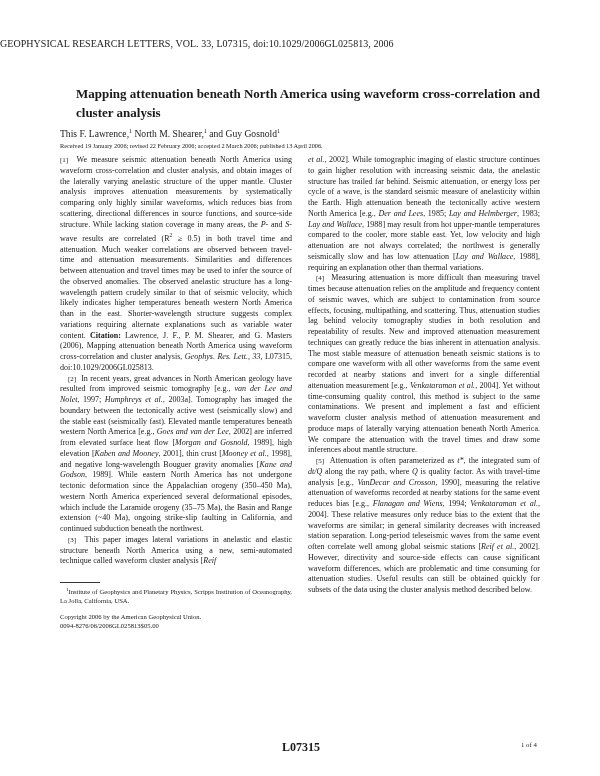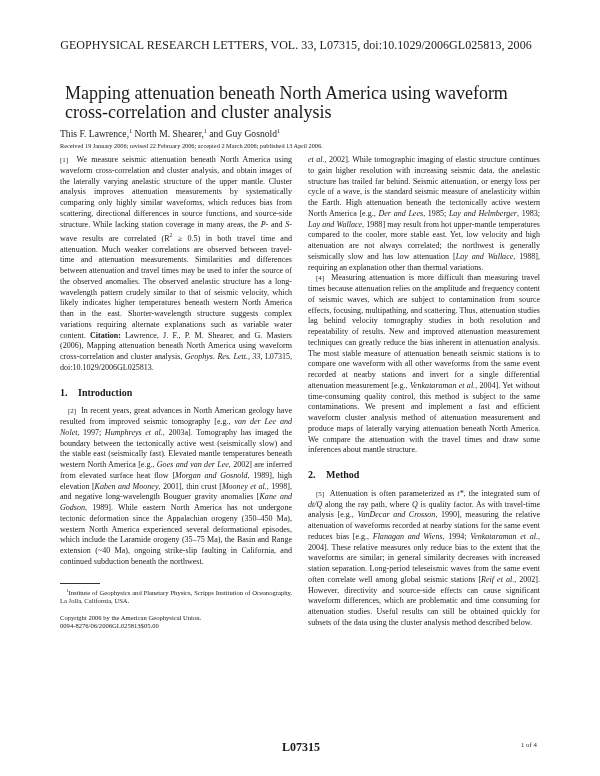--- a/index.html
+++ b/index.html
@@ -1,21 +1,21 @@
 <!DOCTYPE html>
 <html><head>
 <meta charset="utf-8">
 <style>
   html, body { margin: 0; padding: 0; background: #ffffff; }
   body { width: 600px; height: 776px; position: relative; overflow: hidden;
          font-family: "Liberation Serif", "DejaVu Serif", serif; color: #1a1a1a; }
-  .running-head { position: absolute; top: 38px; left: 0; width: 592px; text-align: center;
-                  font-size: 12px; letter-spacing: 0.05px; }
-  .title { position: absolute; top: 84px; left: 65px; width: 480px;
-           font-size: 18px; font-weight: normal; line-height: 19px; }
+  .running-head { position: absolute; top: 38px; left: 0; width: 592px; 
+                  font-size: 10px; letter-spacing: 0.05px; }
+  .title { position: absolute; top: 84px; left: 76px; width: 480px;
+           font-size: 13px; font-weight: bold; line-height: 19px; }
   .authors { position: absolute; top: 128px; left: 60px; font-size: 9.6px; }
   .authors sup { font-size: 6px; }
   .received { position: absolute; top: 142px; left: 60px; font-size: 6.3px; }
   .col { position: absolute; top: 155px; width: 232px; font-size: 8.05px; line-height: 10.75px;
          text-align: justify; }
   .col-left { left: 60px; }
   .col-right { left: 308px; }
   .col p { margin: 0; text-indent: 8px; }
   .col p.noindent { text-indent: 0; }
   .para-num { font-size: 7px; }
@@ -42,29 +42,30 @@
 </div>
 
 <div class="received">Received 19 January 2006; revised 22 February 2006; accepted 2 March 2006; published 13 April 2006.</div>
 
 <div class="col col-left">
   <p class="noindent">
     <span class="para-num">[1]</span>&nbsp;
     <span>We measure seismic attenuation beneath North America using waveform cross-correlation and cluster analysis, and obtain images of the laterally varying anelastic structure of the upper mantle. Cluster analysis improves attenuation measurements by systematically comparing only highly similar waveforms, which reduces bias from scattering, directional differences in source functions, and source-side structure. While lacking station coverage in many areas, the </span><i>P</i><span>- and </span><i>S</i><span>-wave results are correlated (R</span><sup style="font-size:5.5px">2</sup><span> ≥ 0.5) in both travel time and attenuation. Much weaker correlations are observed between travel-time and attenuation measurements. Similarities and differences between attenuation and travel times may be used to infer the source of the observed anomalies. The observed anelastic structure has a long-wavelength pattern crudely similar to that of seismic velocity, which likely indicates higher temperatures beneath western North America than in the east. Shorter-wavelength structure suggests complex variations requiring alternate explanations such as variable water content. </span><b>Citation:</b><span> Lawrence, J. F., P. M. Shearer, and G. Masters (2006), Mapping attenuation beneath North America using waveform cross-correlation and cluster analysis, </span><i>Geophys. Res. Lett., 33,</i><span> L07315, doi:10.1029/2006GL025813.</span>
   </p>
 
-  <div class="section-head">
-    <span class="num">1.</span><span>Introduction</span>
-  </div>
 
   <p>
     <span class="para-num">[2]</span>&nbsp;
     <span>In recent years, great advances in North American geology have resulted from improved seismic tomography [e.g., </span><i>van der Lee and Nolet</i><span>, 1997; </span><i>Humphreys et al.</i><span>, 2003a]. Tomography has imaged the boundary between the tectonically active west (seismically slow) and the stable east (seismically fast). Elevated mantle temperatures beneath western North America [e.g., </span><i>Goes and van der Lee</i><span>, 2002] are inferred from elevated surface heat flow [</span><i>Morgan and Gosnold</i><span>, 1989], high elevation [</span><i>Kaben and Mooney</i><span>, 2001], thin crust [</span><i>Mooney et al.</i><span>, 1998], and negative long-wavelength Bouguer gravity anomalies [</span><i>Kane and Godson</i><span>, 1989]. While eastern North America has not undergone tectonic deformation since the Appalachian orogeny (350–450 Ma), western North America experienced several deformational episodes, which include the Laramide orogeny (35–75 Ma), the Basin and Range extension (~40 Ma), ongoing strike-slip faulting in California, and continued subduction beneath the northwest.</span>
   </p>
 
+  <p>
+    <span class="para-num">[3]</span>&nbsp;
+    <span>This paper images lateral variations in anelastic and elastic structure beneath North America using a new, semi-automated technique called waveform cluster analysis [</span><i>Reif</i>
+  </p>
 
   <div class="footnote-rule"></div>
   <div class="footnote">
     <sup style="font-size:5px">1</sup><span>Institute of Geophysics and Planetary Physics, Scripps Institution of Oceanography, La Jolla, California, USA.</span>
   </div>
   <div class="copyright">
     <div>Copyright 2006 by the American Geophysical Union.</div>
     <div>0094-8276/06/2006GL025813$05.00</div>
   </div>
 </div>
@@ -72,23 +73,20 @@
 <div class="col col-right">
   <p class="noindent">
     <i>et al.</i><span>, 2002]. While tomographic imaging of elastic structure continues to gain higher resolution with increasing seismic data, the anelastic structure has trailed far behind. Seismic attenuation, or energy loss per cycle of a wave, is the standard seismic measure of anelasticity within the Earth. High attenuation beneath the tectonically active western North America [e.g., </span><i>Der and Lees</i><span>, 1985; </span><i>Lay and Helmberger</i><span>, 1983; </span><i>Lay and Wallace</i><span>, 1988] may result from hot upper-mantle temperatures compared to the cooler, more stable east. Yet, low velocity and high attenuation are not always correlated; the northwest is generally seismically slow and has low attenuation [</span><i>Lay and Wallace</i><span>, 1988], requiring an explanation other than thermal variations.</span>
   </p>
 
   <p>
     <span class="para-num">[4]</span>&nbsp;
     <span>Measuring attenuation is more difficult than measuring travel times because attenuation relies on the amplitude and frequency content of seismic waves, which are subject to contamination from source effects, focusing, multipathing, and scattering. Thus, attenuation studies lag behind velocity tomography studies in both resolution and repeatability of results. New and improved attenuation measurement techniques can greatly reduce the bias inherent in attenuation analysis. The most stable measure of attenuation beneath seismic stations is to compare one waveform with all other waveforms from the same event recorded at nearby stations and invert for a single differential attenuation measurement [e.g., </span><i>Venkataraman et al.</i><span>, 2004]. Yet without time-consuming quality control, this method is subject to the same contaminations. We present and implement a fast and efficient waveform cluster analysis method of attenuation measurement and produce maps of laterally varying attenuation beneath North America. We compare the attenuation with the travel times and draw some inferences about mantle structure.</span>
   </p>
 
-  <div class="section-head">
-    <span class="num">2.</span><span>Method</span>
-  </div>
 
   <p>
     <span class="para-num">[5]</span>&nbsp;
     <span>Attenuation is often parameterized as </span><i>t*</i><span>, the integrated sum of </span><i>dt/Q</i><span> along the ray path, where </span><i>Q</i><span> is quality factor. As with travel-time analysis [e.g., </span><i>VanDecar and Crosson</i><span>, 1990], measuring the relative attenuation of waveforms recorded at nearby stations for the same event reduces bias [e.g., </span><i>Flanagan and Wiens</i><span>, 1994; </span><i>Venkataraman et al.</i><span>, 2004]. These relative measures only reduce bias to the extent that the waveforms are similar; in general similarity decreases with increased station separation. Long-period teleseismic waves from the same event often correlate well among global seismic stations [</span><i>Reif et al.</i><span>, 2002]. However, directivity and source-side effects can cause significant waveform differences, which are problematic and time consuming for attenuation studies. Useful results can still be obtained quickly for subsets of the data using the cluster analysis method described below.</span>
   </p>
 </div>
 
 <div class="page-id">L07315</div>
 <div class="page-num">1 of 4</div>
 

